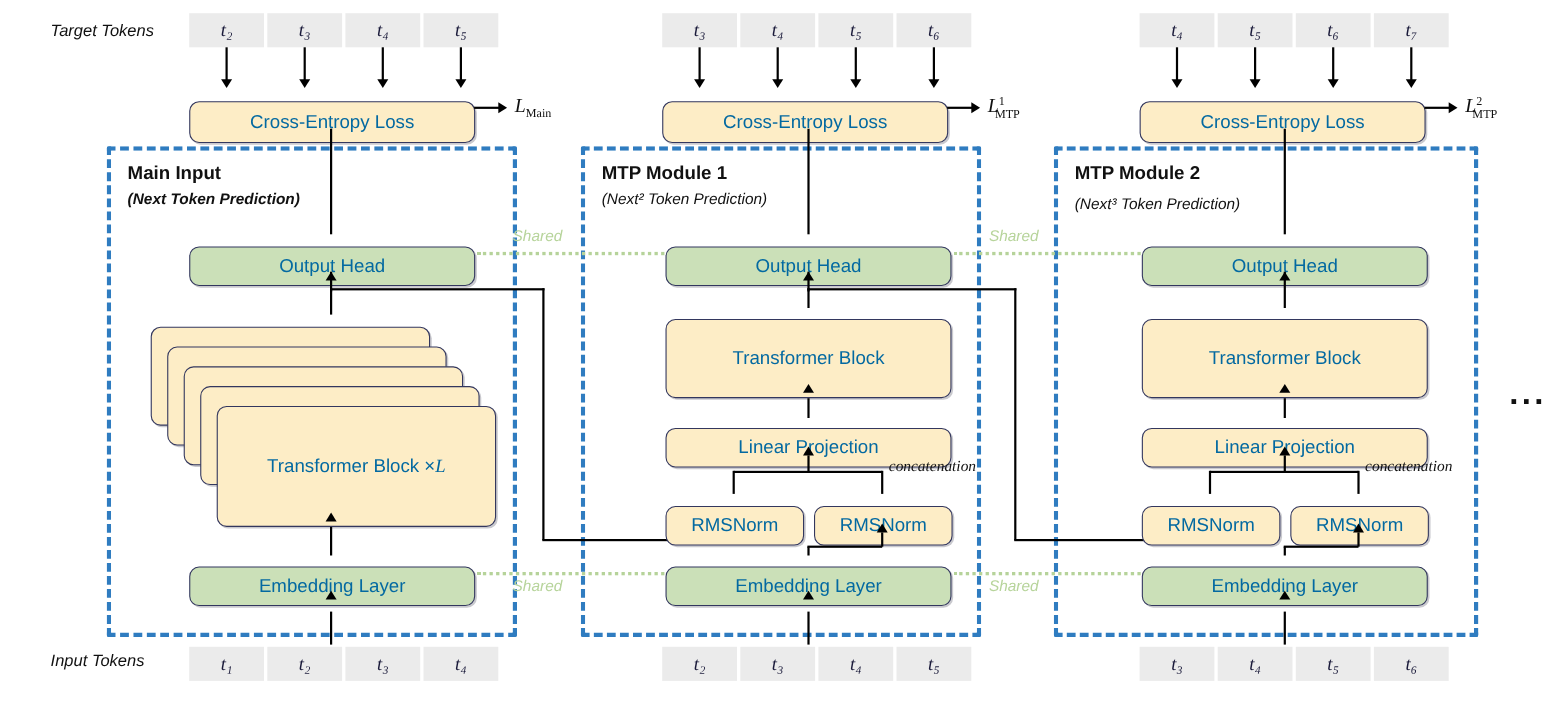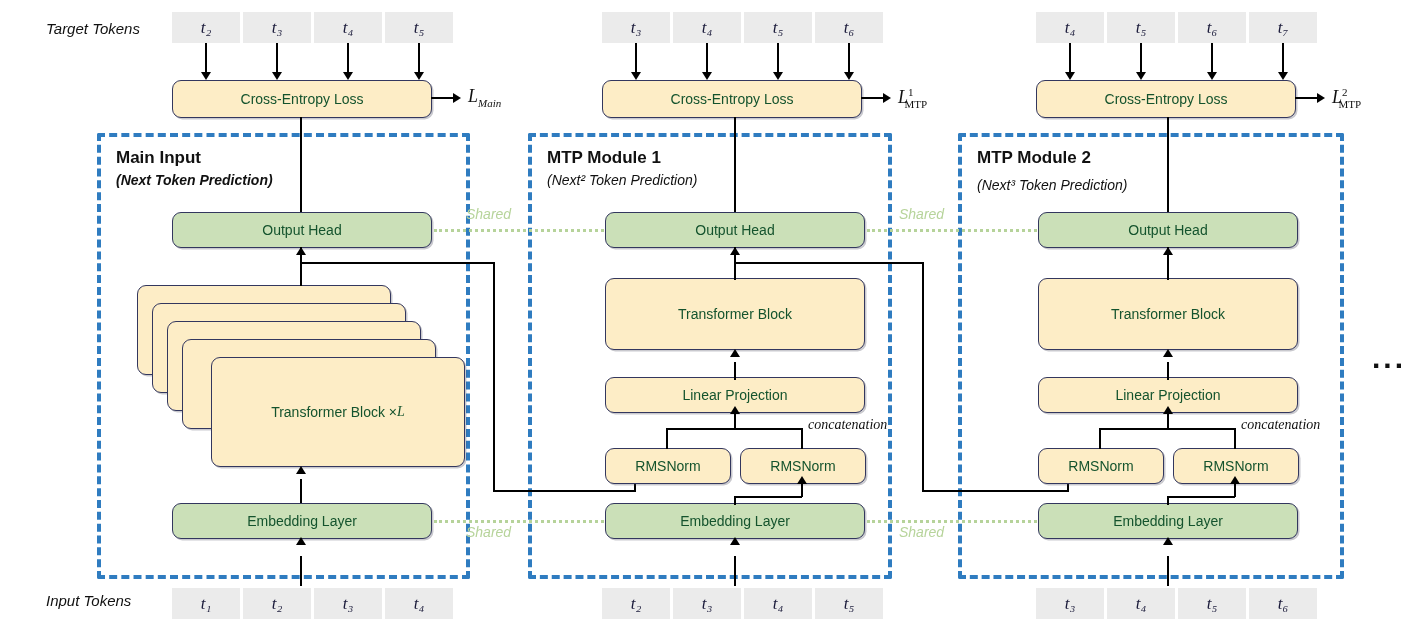--- a/index.html
+++ b/index.html
@@ -10,22 +10,22 @@
   .tokrow{position:absolute;display:flex;}
   .tok{width:68px;height:31px;background:#ebebeb;margin-right:3px;
        display:flex;align-items:center;justify-content:center;
        font-family:"Liberation Serif", serif;font-style:italic;font-size:17px;color:#1a1a3a;}
   .rowlabel{position:absolute;font-family:"Liberation Sans", sans-serif;font-style:italic;
             font-size:15px;color:#111;white-space:nowrap;}
 
   
   .box{position:absolute;border:1.4px solid #33375e;border-radius:9px;
        display:flex;align-items:center;justify-content:center;
-       font-size:14px;color:#14532d;white-space:nowrap;
-       box-shadow:1.5px 1.5px 0 rgba(60,60,80,.28);}
+       font-size:17px;color:#0369a1;white-space:nowrap;
+       box-shadow:1.5px 1.5px 0 rgba(60,60,80,.28);margin-top:12px;}
   .yellow{background:#fdedc6;}
   .green{background:#cbe0b8;}
 
   .stackwrap{position:absolute;}
   .stackwrap .box{position:absolute;}
 
   
   .frame{position:absolute;border:4px dashed #2f7cc0;border-radius:2px;background:transparent;}
   .frame-title{position:absolute;font-size:17px;font-weight:bold;color:#111;white-space:nowrap;}
   .frame-sub{position:absolute;font-size:14px;font-style:italic;color:#111;white-space:nowrap;}
@@ -133,21 +133,21 @@
   <div class="box yellow" style="left:1036px;top:80px;width:258px;height:36px;">Cross-Entropy Loss</div>
 
   <div class="ln lnh" style="left:431px;top:97px;width:24px;"></div>
   <div class="arrow-right" style="left:453px;top:93px;"></div>
   <div class="ln lnh" style="left:861px;top:97px;width:24px;"></div>
   <div class="arrow-right" style="left:883px;top:93px;"></div>
   <div class="ln lnh" style="left:1295px;top:97px;width:24px;"></div>
   <div class="arrow-right" style="left:1317px;top:93px;"></div>
 
   <div class="loss" style="left:468px;top:86px;">
-    <span class="cal">L</span><sub style="font-style:italic">Main</sub>
+    <span class="cal">L</span><sub style="">Main</sub>
   </div>
   <div class="loss" style="left:898px;top:86px;">
     <span class="cal">L</span><sup>1</sup><sub style="margin-left:-9px">MTP</sub>
   </div>
   <div class="loss" style="left:1332px;top:86px;">
     <span class="cal">L</span><sup>2</sup><sub style="margin-left:-9px">MTP</sub>
   </div>
 
   <div class="frame" style="left:97px;top:133px;width:365px;height:438px;"></div>
   <div class="frame" style="left:528px;top:133px;width:356px;height:438px;"></div>
@@ -178,21 +178,21 @@
   <div class="dotted" style="left:434px;top:520px;width:170px;"></div>
   <div class="dotted" style="left:867px;top:520px;width:170px;"></div>
   <div class="shared" style="left:466px;top:524px;">Shared</div>
   <div class="shared" style="left:899px;top:524px;">Shared</div>
 
   <div class="stackwrap" style="left:0;top:0;">
     <div class="box yellow" style="left:137px;top:285px;width:252px;height:88px;"></div>
     <div class="box yellow" style="left:152px;top:303px;width:252px;height:88px;"></div>
     <div class="box yellow" style="left:167px;top:321px;width:252px;height:88px;"></div>
     <div class="box yellow" style="left:182px;top:339px;width:252px;height:88px;"></div>
-    <div class="box yellow" style="left:211px;top:357px;width:252px;height:108px;">Transformer Block × <span class="xl">L</span></div>
+    <div class="box yellow" style="left:197px;top:357px;width:252px;height:108px;">Transformer Block × <span class="xl">L</span></div>
   </div>
 
   <div class="ln lnv" style="left:300px;top:262px;height:24px;"></div>
   <div class="arrow-up" style="left:296px;top:247px;"></div>
   <div class="ln lnv" style="left:300px;top:247px;height:18px;"></div>
 
   <div class="ln lnh" style="left:300px;top:262px;width:195px;"></div>
   <div class="ln lnv" style="left:493px;top:262px;height:229px;"></div>
   <div class="ln lnh" style="left:493px;top:490px;width:142px;"></div>
   <div class="ln lnv" style="left:634px;top:478px;height:14px;"></div>

